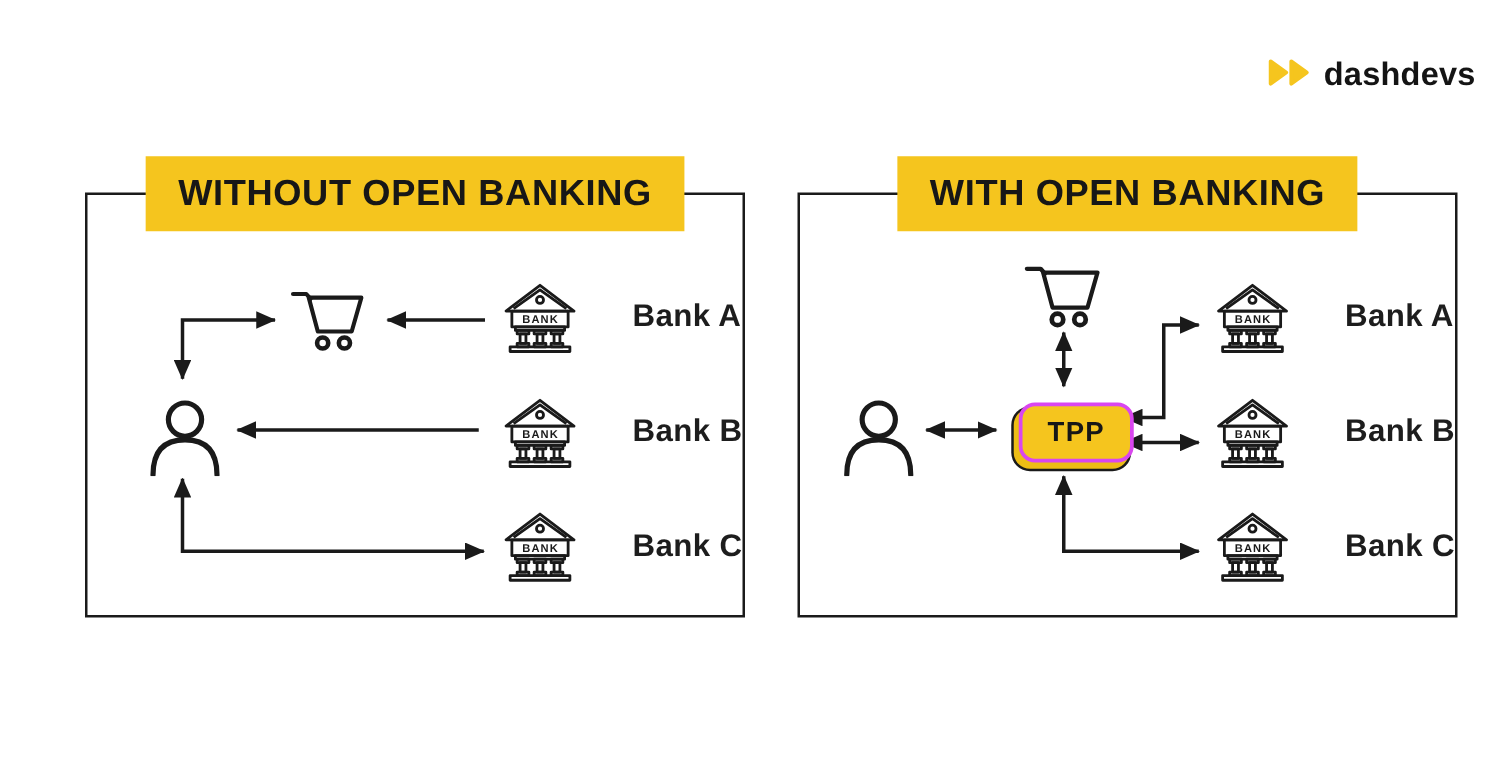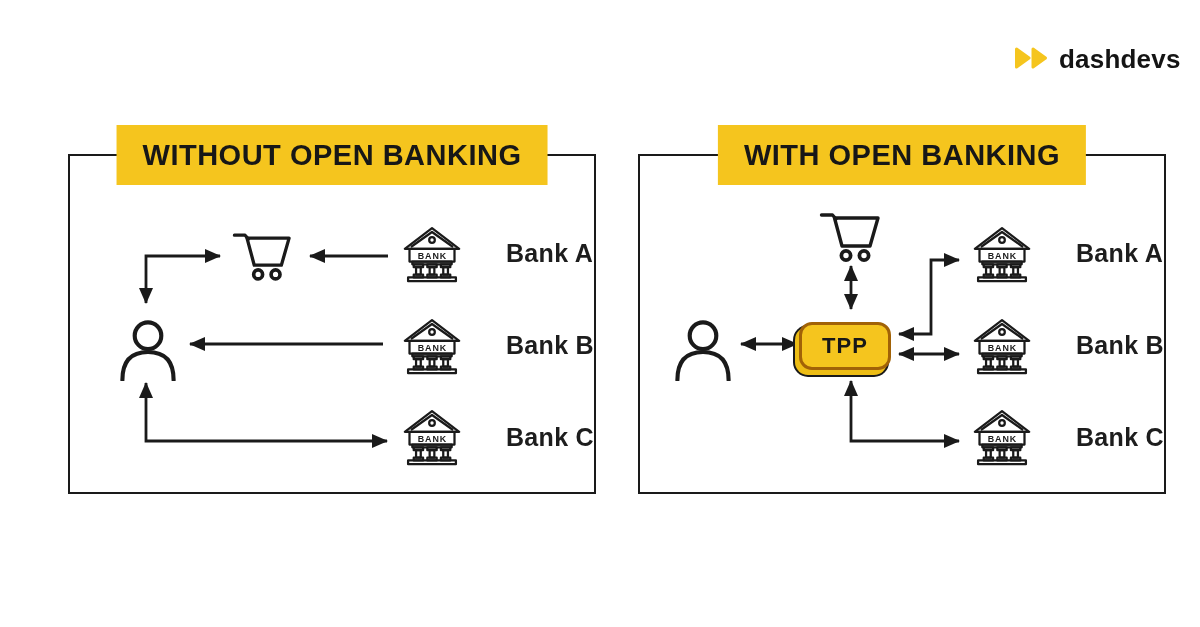--- a/index.html
+++ b/index.html
@@ -18,22 +18,22 @@
           height:60px;line-height:60px;padding:0 26px;background:#f5c51e;
           font-size:29px;font-weight:bold;letter-spacing:.5px;white-space:nowrap;color:#171717;text-align:right;}
 
   .arrows{position:absolute;left:0;top:0;width:524px;height:336px;pointer-events:none;}
   .arrows path{fill:none;stroke:#1a1a1a;stroke-width:2.8;}
 
   .icon{position:absolute;}
   .bank-label{position:absolute;left:412px;height:30px;line-height:30px;
               font-size:25px;font-weight:bold;letter-spacing:.3px;color:#1d1d1d;white-space:nowrap;margin-left:24px;}
 
-  .tpp{position:absolute;left:159px;top:166px;width:86px;height:42px;
-       background:#f5c51e;border:3px solid #a16207;border-radius:13px;
+  .tpp{position:absolute;left:175px;top:166px;width:86px;height:42px;
+       background:#f5c51e;border:3px solid #d946ef;border-radius:13px;
        display:flex;align-items:center;justify-content:center;
        font-size:22px;font-weight:bold;letter-spacing:1px;color:#171717;
        box-shadow:-4px 5px 0 0 #edbd15, -4px 5px 0 2px #1a1a1a;}
 
   svg text{font-family:"Liberation Sans", sans-serif;}
   .defs{position:absolute;width:0;height:0;}
 </style>
 </head>
 <body>
 

